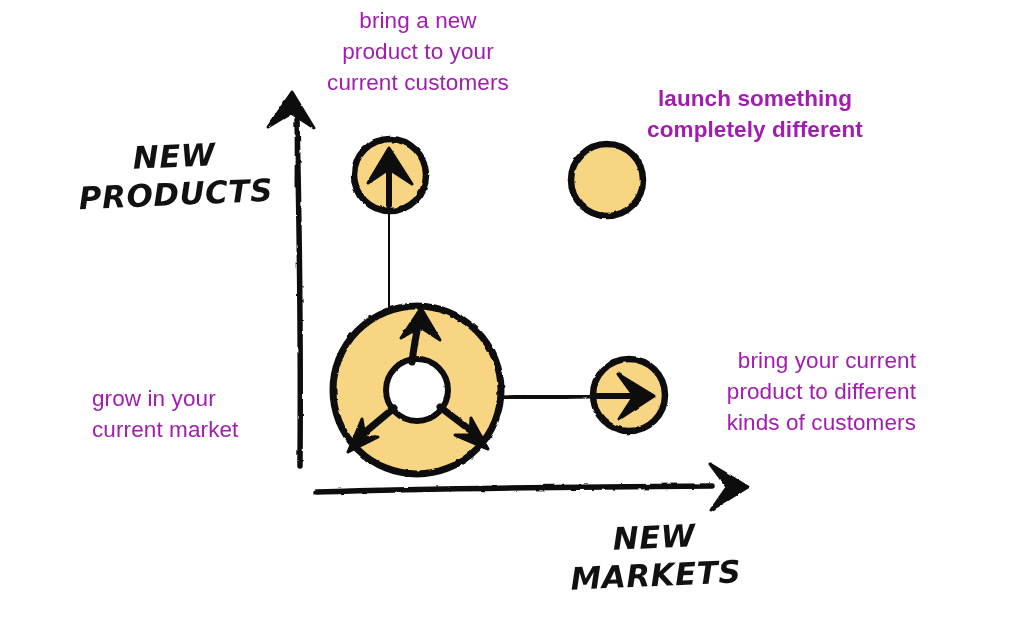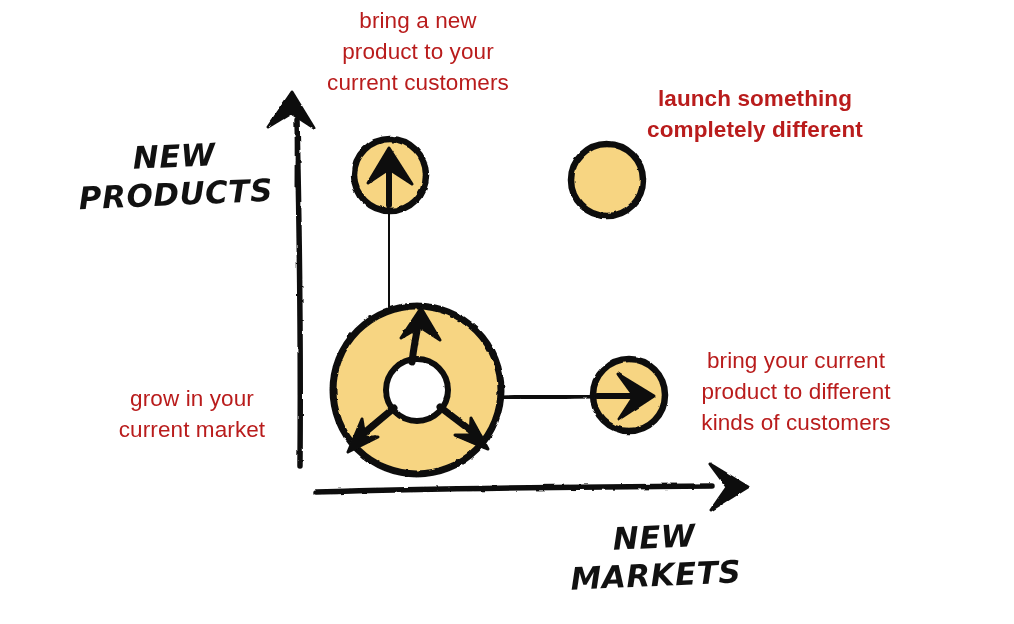--- a/index.html
+++ b/index.html
@@ -16,21 +16,21 @@
     font-family: "Liberation Sans", sans-serif;
   }
   #art {
     position: absolute;
     left: 0; top: 0;
     width: 1014px;
     height: 624px;
   }
   .anno {
     position: absolute;
-    color: #b91c1c;
+    color: #a21caf;
     font-family: "Liberation Sans", sans-serif;
     font-size: 22.5px;
     line-height: 31px;
     text-align: center;
     white-space: pre-line;
     letter-spacing: 0.1px;
   }
   .axis-label {
     position: absolute;
     color: #111111;
@@ -63,27 +63,27 @@
   #anno-launch-different {
     left: 620px;
     top: 83px;
     width: 270px;
     font-weight: bold;
   }
   #anno-current-market {
     left: 92px;
     top: 383px;
     width: 200px;
-    text-align: center;
+    text-align: left;
   }
   #anno-different-customers {
     left: 676px;
     top: 345px;
     width: 240px;
-    text-align: center;
+    text-align: right;
   }
 </style>
 </head>
 <body>
 
 <div id="canvas">
 
   <svg id="art" viewBox="0 0 1014 624" xmlns="http://www.w3.org/2000/svg">
 
     <defs>

